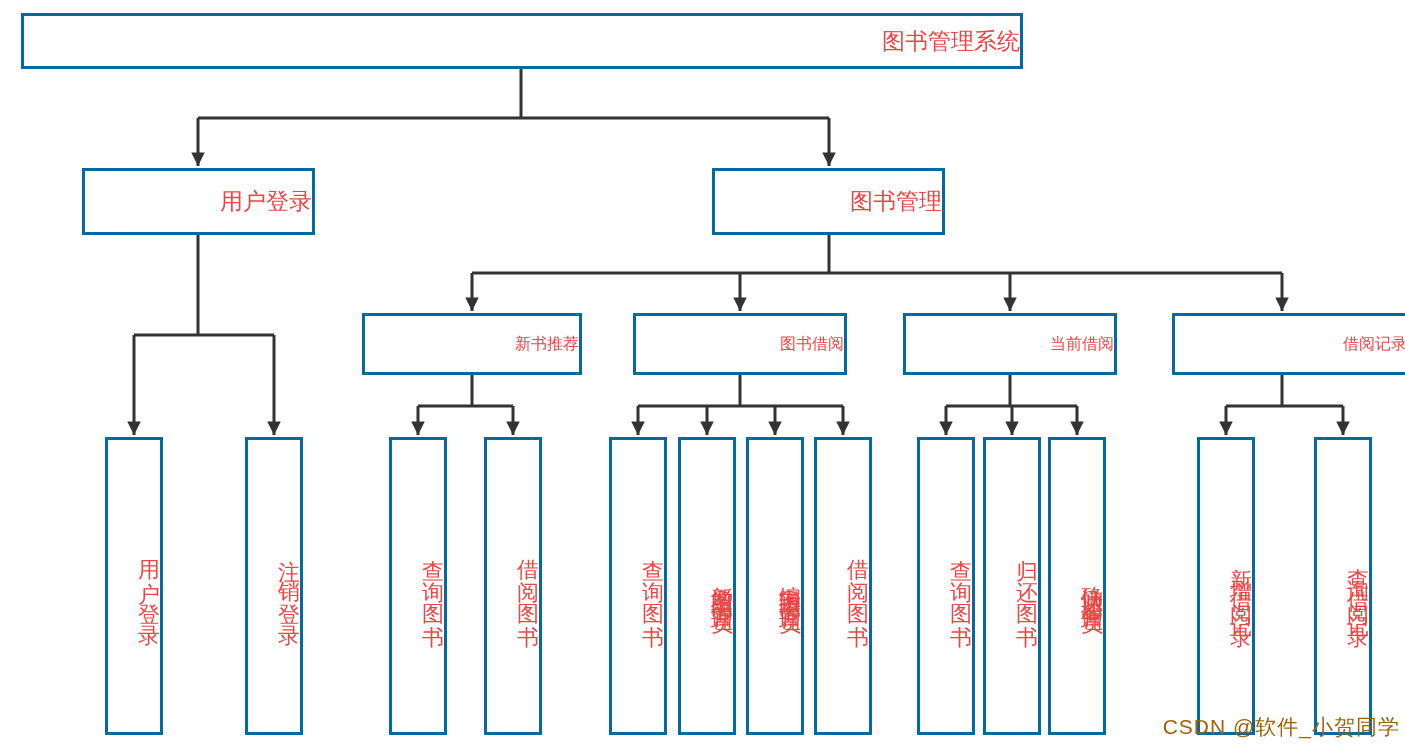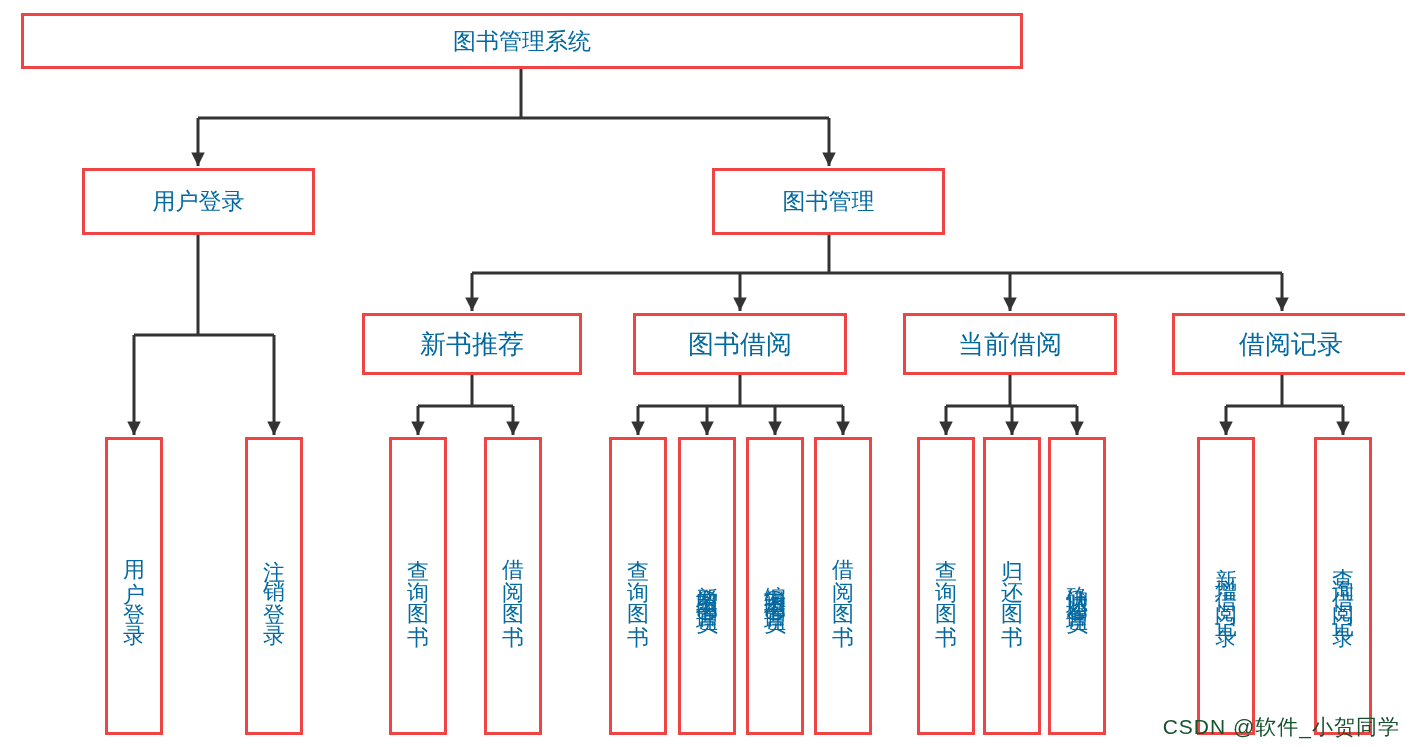--- a/index.html
+++ b/index.html
@@ -6,44 +6,44 @@
   body{
     width:1405px;height:747px;position:relative;overflow:hidden;
     background:#ffffff;
     font-family:"Liberation Sans", sans-serif;
   }
   .canvas{position:absolute;left:0;top:0;width:1405px;height:747px;}
   svg.connectors{position:absolute;left:0;top:0;width:1405px;height:747px;z-index:1;}
   .box{
     position:absolute;
     box-sizing:border-box;
-    border:3px solid #ef4444;
+    border:3px solid #0369a1;
     background:#ffffff;
-    display:flex;align-items:center;justify-content:center;
-    color:#0369a1;
+    display:flex;align-items:center;justify-content:flex-end;
+    color:#ef4444;
     z-index:2;
   }
   .box span{white-space:nowrap;}
   .root{left:21px;top:13px;width:1002px;height:56px;font-size:23px;}
   .lvl2{top:168px;width:233px;height:67px;font-size:23px;}
-  .lvl3{top:313px;height:62px;font-size:26px;}
+  .lvl3{top:313px;height:62px;font-size:16px;}
   .leaf{top:437px;width:58px;height:298px;font-size:22px;}
   .vtext{
     writing-mode:vertical-rl;
     text-orientation:mixed;
     line-height:1;
   }
   .v4{letter-spacing:22px;}
   .v6{letter-spacing:12px;}
   .v9{letter-spacing:4px;}
   .watermark{
     position:absolute;
     right:5px;top:713px;
     font-size:21px;
-    color:#14532d;
+    color:#a16207;
     letter-spacing:1px;
     z-index:5;
   }
 </style>
 </head>
 <body>
 
 <div class="canvas">
 
   <svg class="connectors" viewBox="0 0 1405 747" xmlns="http://www.w3.org/2000/svg">

